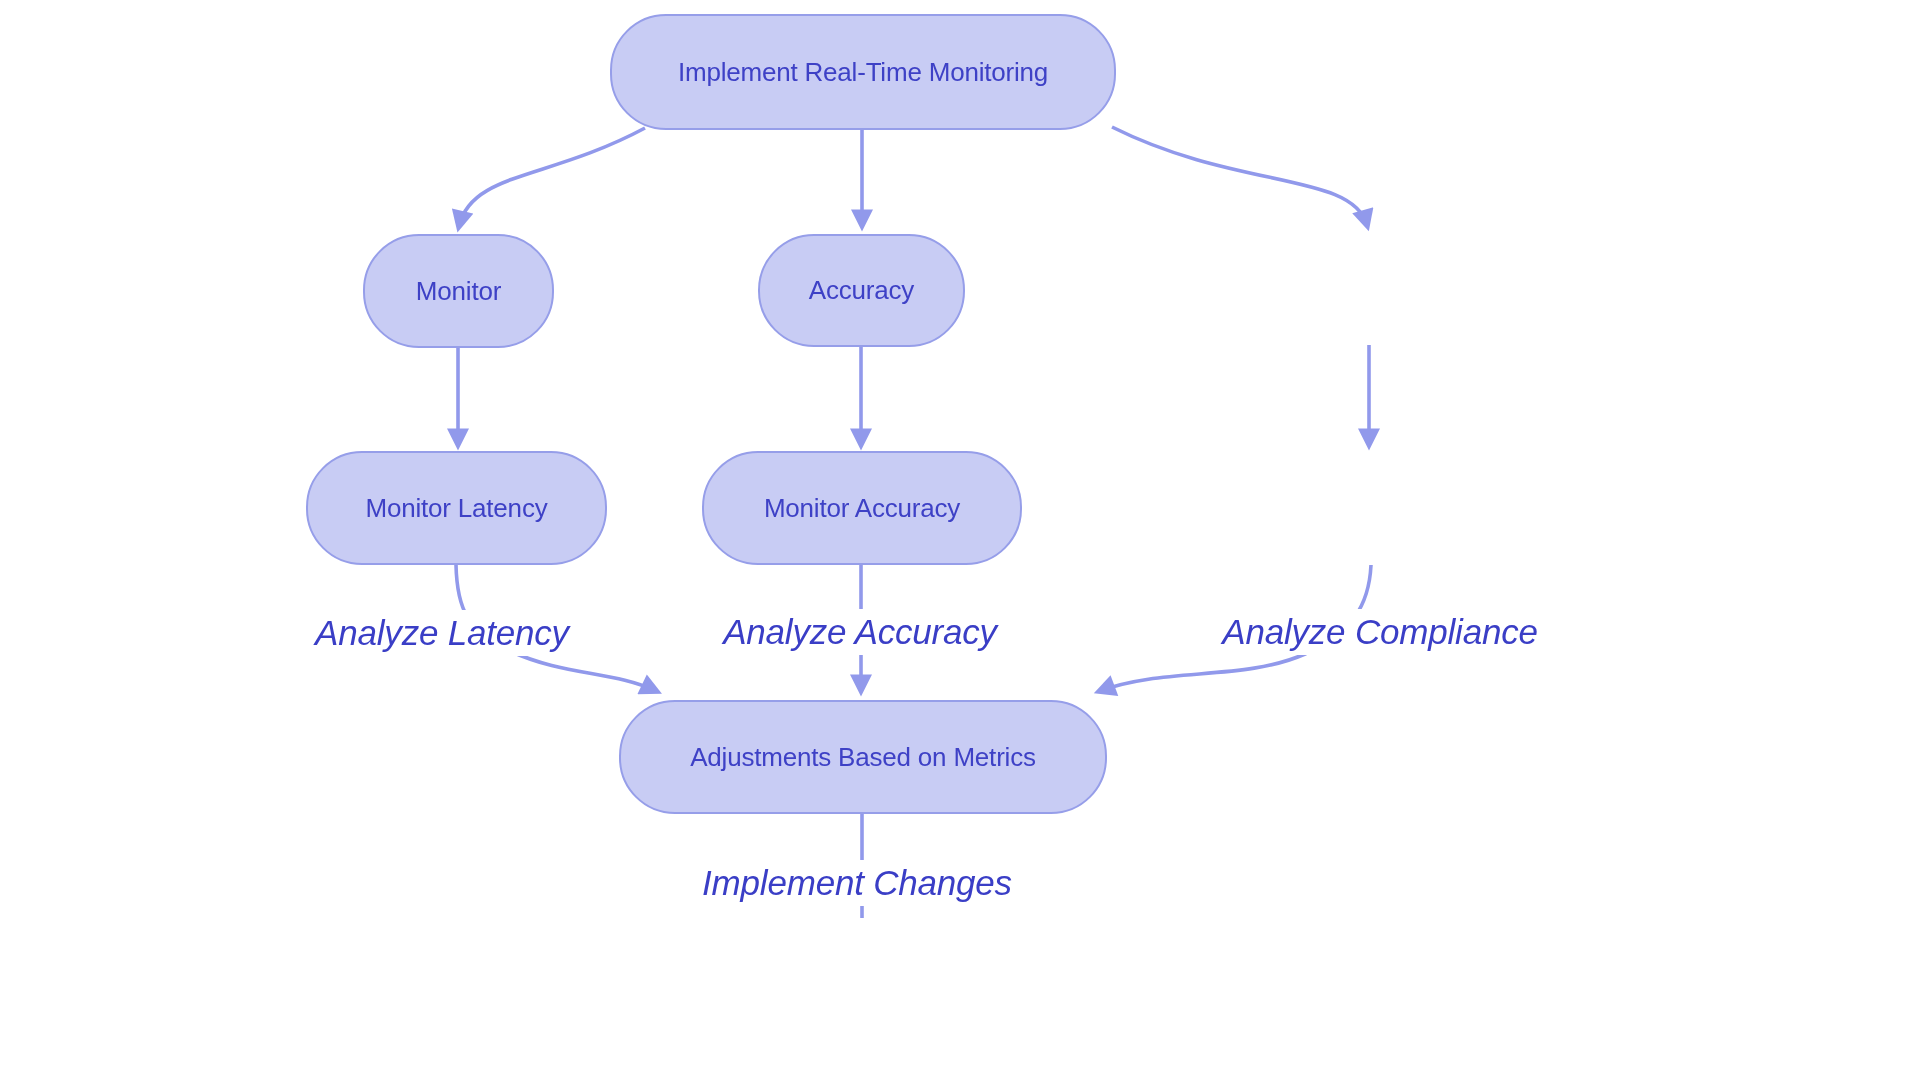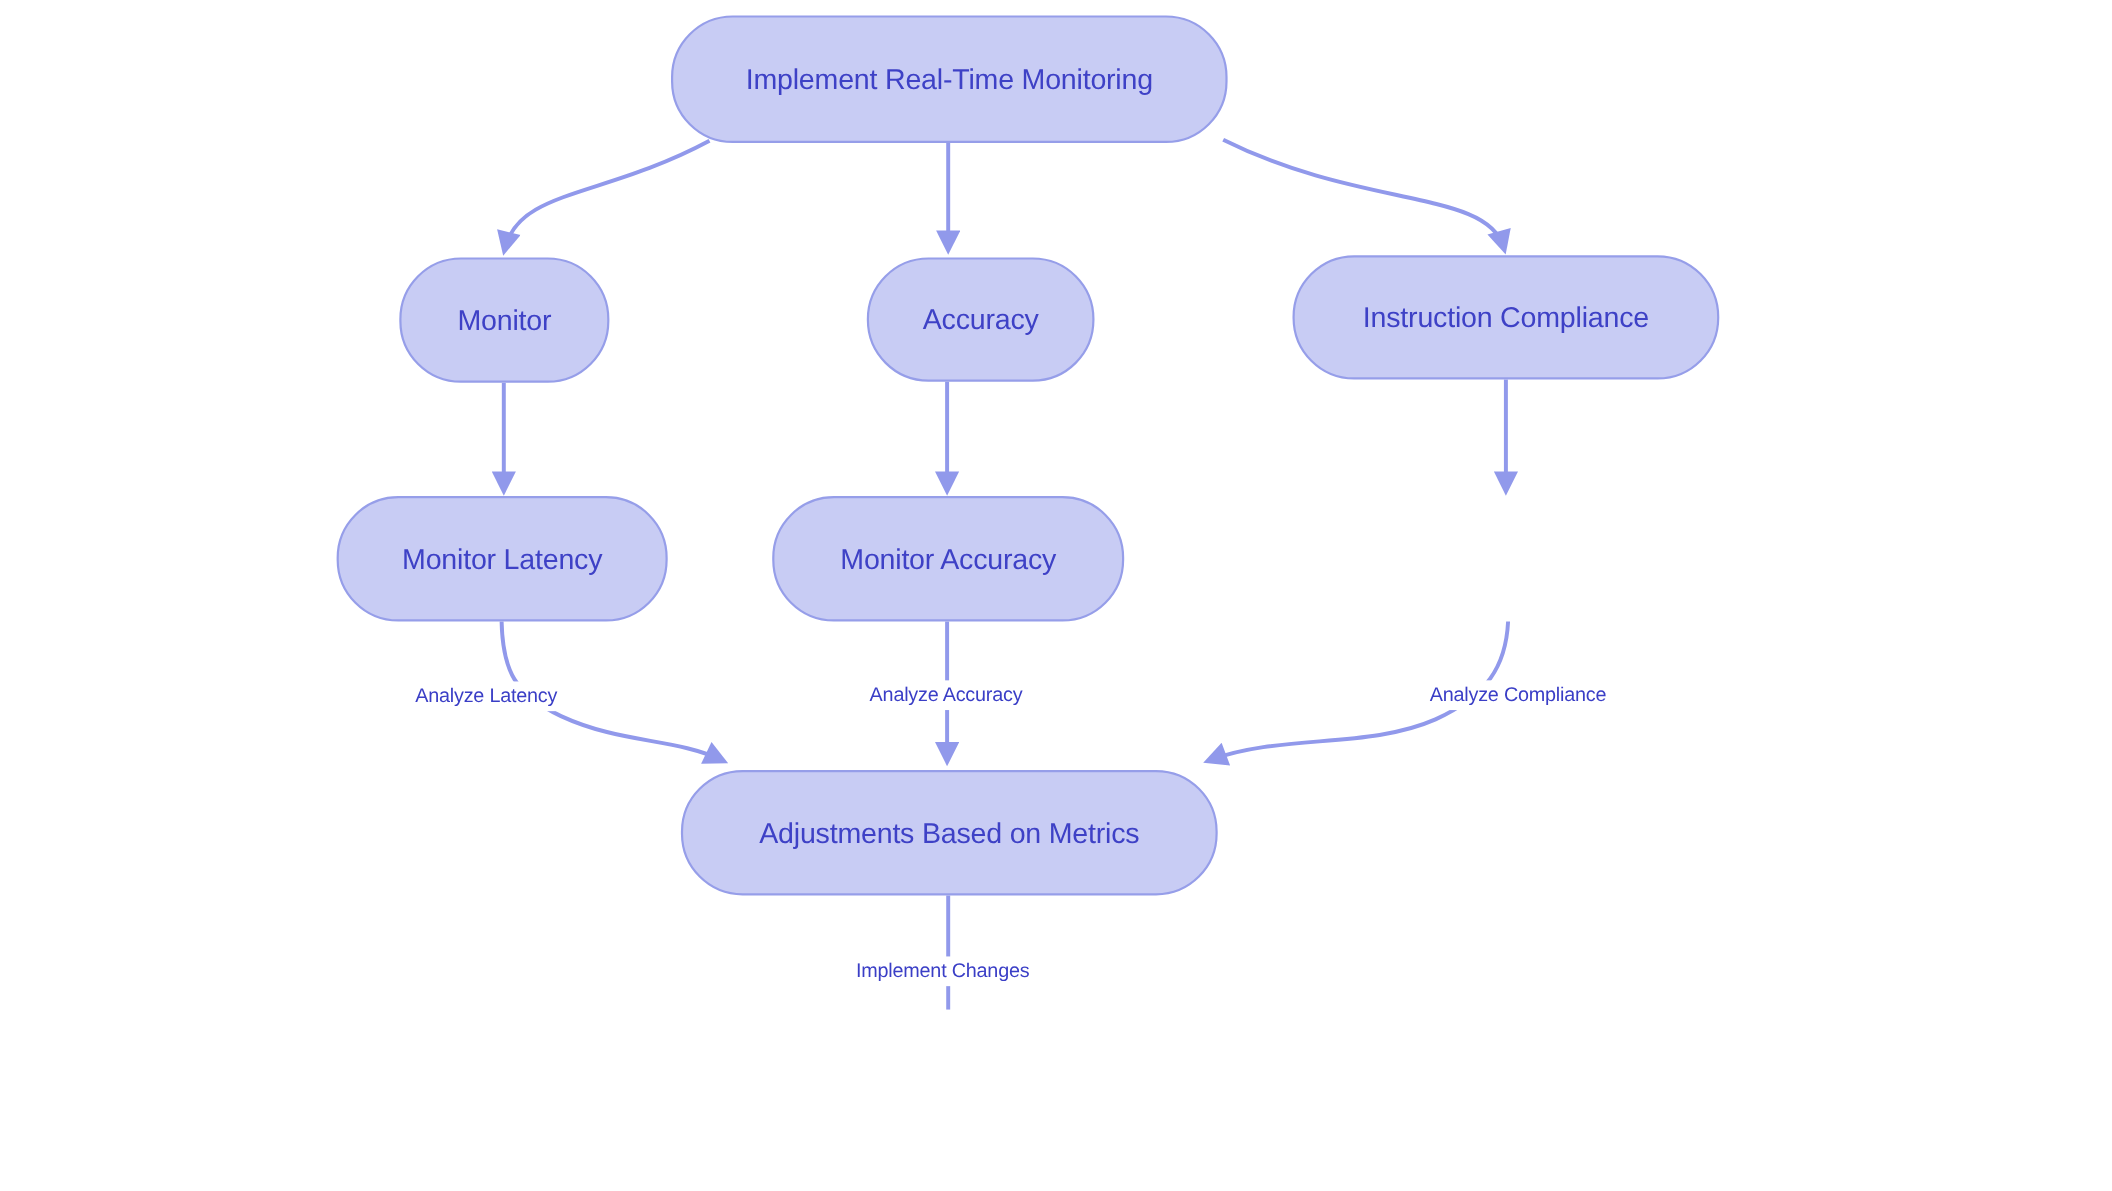--- a/index.html
+++ b/index.html
@@ -29,24 +29,25 @@
     font-size:26px;
     letter-spacing:-0.2px;
     text-align:center;
     white-space:nowrap;
   }
   .edge-label{
     position:absolute;
     transform:translate(-50%,-50%);
     background:var(--background,#ffffff);
     color:var(--label-text,#3a3ec6);
-    font-size:18px;
+    font-size:35px;
     letter-spacing:-0.2px;
     padding:3px 8px;
     white-space:nowrap;
+    font-style:italic;
   }
 </style>
 </head>
 <body>
 
 <div class="canvas">
 
   <svg class="edges" viewBox="0 0 1920 1083" aria-hidden="true">
     <defs>
       <marker id="arrowhead" viewBox="0 0 10 10" refX="7" refY="5" markerUnits="userSpaceOnUse" markerWidth="24" markerHeight="22" orient="auto">
@@ -66,23 +67,22 @@
     <path class="edge" d="M 861 565 L 861 690" marker-end="url(#arrowhead)"></path>
     <path class="edge" d="M 1371 565 C 1369 606, 1352 632, 1305 654 C 1244 681, 1164 667, 1100 691" marker-end="url(#arrowhead)"></path>
 
     <path class="edge" d="M 862 814 L 862 939" marker-end="url(#arrowhead)"></path>
   </svg>
 
   <div class="node" style="left:610px;top:14px;width:506px;height:116px">Implement Real-Time Monitoring</div>
 
   <div class="node" style="left:363px;top:234px;width:191px;height:114px">Monitor</div>
 
-  <div class="node" style="left:788px;top:234px;width:207px;height:113px">Accuracy</div>
+  <div class="node" style="left:758px;top:234px;width:207px;height:113px">Accuracy</div>
 
-  <div class="node" style="left:1175px;top:232px;width:388px;height:113px">Instruction Compliance</div>
 
   <div class="node" style="left:306px;top:451px;width:301px;height:114px">Monitor Latency</div>
 
   <div class="node" style="left:702px;top:451px;width:320px;height:114px">Monitor Accuracy</div>
 
 
   <div class="node" style="left:619px;top:700px;width:488px;height:114px">Adjustments Based on Metrics</div>
 
 
   <div class="edge-label" style="left:442px;top:633px">Analyze Latency</div>

